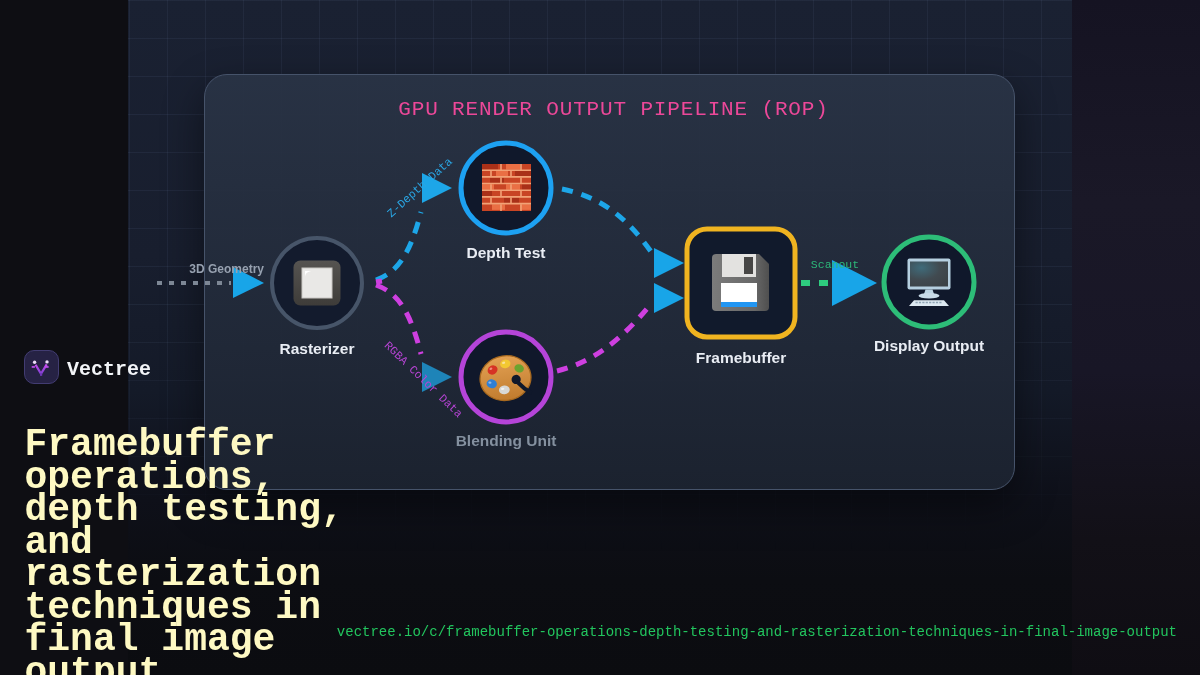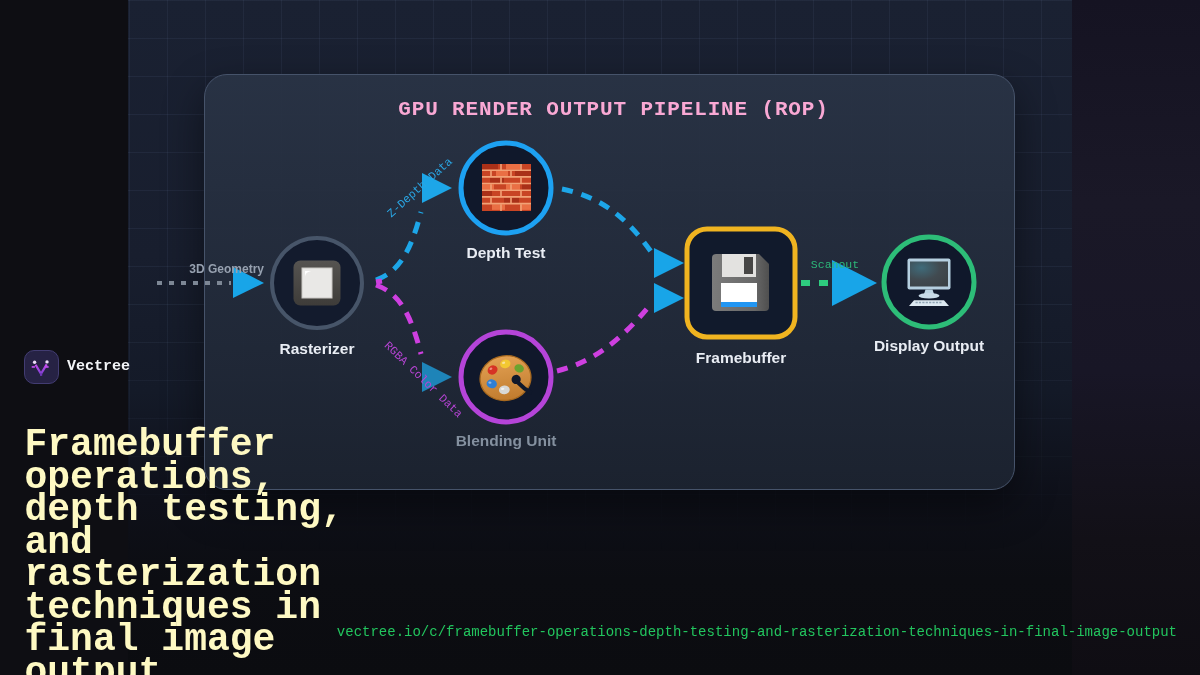--- a/index.html
+++ b/index.html
@@ -13,26 +13,26 @@
       linear-gradient(to bottom, rgba(110,130,170,0.10) 1.5px, transparent 1.5px);
     background-size:38px 38px; background-position:1px 0px;
     -webkit-mask-image:linear-gradient(180deg,#000 0%,#000 48%,rgba(0,0,0,0.35) 68%,transparent 82%);
     mask-image:linear-gradient(180deg,#000 0%,#000 48%,rgba(0,0,0,0.35) 68%,transparent 82%); }
   #rightstrip { position:absolute; right:0; top:0; width:128px; height:675px;
     background:linear-gradient(180deg,#151322 0%,#1a1827 30%,#181626 55%,#121017 80%,#0f0d13 100%); }
   #panel { position:absolute; left:204px; top:74px; width:811px; height:416px;
     border-radius:23px; background:linear-gradient(180deg,rgba(41,51,69,0.95),rgba(32,40,55,0.95) 70%,rgba(28,35,48,0.95)); border:1.5px solid #46536a;
     box-shadow:0 16px 40px rgba(0,0,0,0.45); }
   #title { position:absolute; left:208px; top:98px; width:811px; text-align:center;
-    font-family:"Liberation Mono",monospace; font-weight:bold; font-size:21px;
-    letter-spacing:0.85px; color:#f9a8d4; }
+    font-family:"Liberation Mono",monospace; font-weight:normal; font-size:21px;
+    letter-spacing:0.85px; color:#ec4899; }
   #logo { position:absolute; left:24px; top:350px; width:35px; height:34px;
     border-radius:10px; background:#262244; border:1.5px solid #423c72; }
   #logotext { position:absolute; left:67px; top:358px;
-    font-family:"Liberation Mono",monospace; font-weight:bold; font-size:15px; color:#f2f4f7; }
+    font-family:"Liberation Mono",monospace; font-weight:bold; font-size:20px; color:#f2f4f7; }
   #headline { position:absolute; left:24.5px; top:391px; width:352px;
     font-family:"Liberation Mono",monospace; font-weight:bold; font-size:38px;
     line-height:32.5px; letter-spacing:0px; color:#fef9c3;margin-top:38px; }
   #url { position:absolute; right:23px; top:624px;
     font-family:"Liberation Mono",monospace; font-size:14px; color:#22c55e; }
   text.ls { font-family:"Liberation Sans",sans-serif; font-weight:bold; }
   text.lm { font-family:"Liberation Mono",monospace; }
 </style>
 </head>
 <body>

